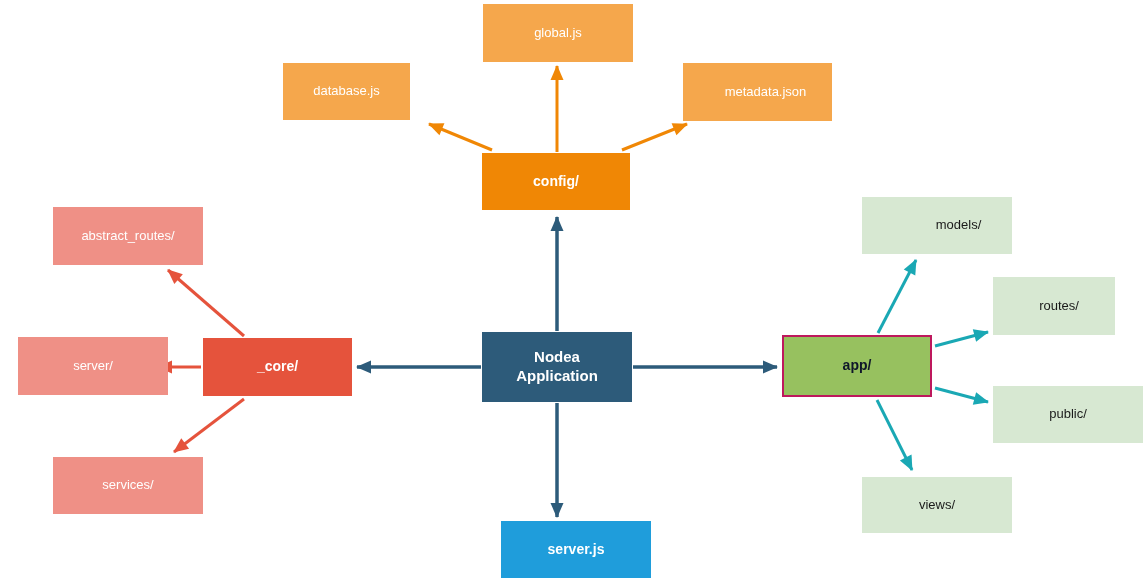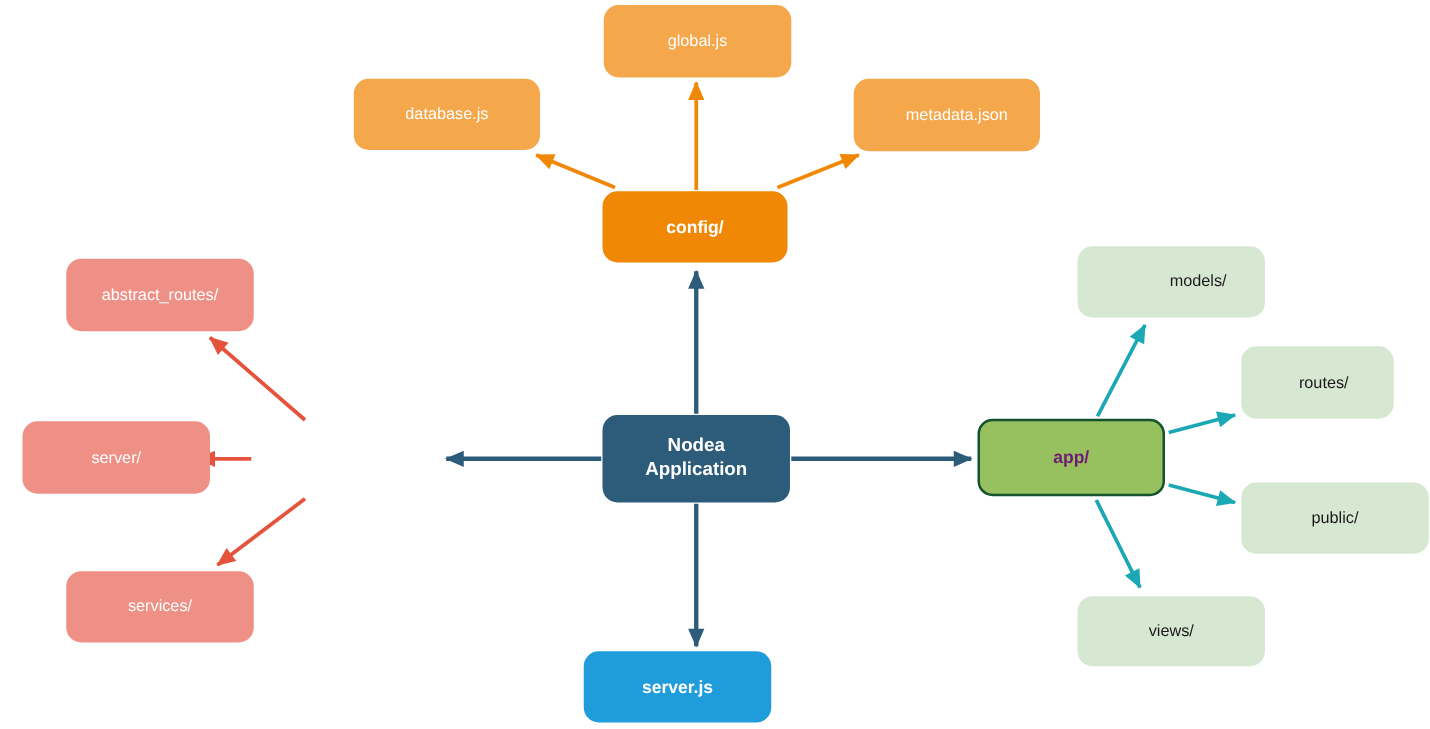--- a/index.html
+++ b/index.html
@@ -16,57 +16,57 @@
     overflow: hidden;
   }
   #edge-layer {
     position: absolute;
     left: 0; top: 0;
     width: 1144px; height: 583px;
     pointer-events: none;
   }
   .node {
     position: absolute;
-    border-radius: 12px;
+    border-radius: 0;
     display: flex;
     align-items: center;
     justify-content: center;
     box-sizing: border-box;
     font-size: 13px;
     text-align: center;
   }
   .node .lbl { max-width: 118px; line-height: 1.25; }
   .parent { font-weight: bold; font-size: 14px; }
 
   
   .fill-center   { background: #2d5b7a; color: #ffffff; font-size: 15px; font-weight: bold; }
   .fill-config   { background: #f08705; color: #ffffff; }
   .fill-config-child { background: #f5a74c; color: #ffffff; }
   .fill-core     { background: #e5533c; color: #ffffff; }
   .fill-core-child { background: #ef9086; color: #ffffff; }
-  .fill-app      { background: #97c15f; border: 2px solid #14532d; color: #701a75; }
+  .fill-app      { background: #97c15f; border: 2px solid #be185d; color: #0f172a; }
   .fill-app-child { background: #d7e8d2; color: #1a1a1a; }
   .fill-serverjs { background: #1f9ddb; color: #ffffff; }
 
   
   #n-center   { left: 482px; top: 332px; width: 150px; height: 70px; }
   #n-config   { left: 482px; top: 153px; width: 148px; height: 57px; }
   #n-global   { left: 483px; top:   4px; width: 150px; height: 58px; }
-  #n-database { left: 283px; top:  63px; width: 149px; height: 57px; }
+  #n-database { left: 283px; top:  63px; width: 127px; height: 57px; }
   #n-metadata { left: 683px; top:  63px; width: 149px; height: 58px; padding-left: 16px; }
   #n-core     { left: 203px; top: 338px; width: 149px; height: 58px; }
   #n-abstract { left:  53px; top: 207px; width: 150px; height: 58px; }
   #n-serverdir{ left:   2px; top: 337px; width: 150px; height: 58px; margin-left: 16px; }
   #n-services { left:  53px; top: 457px; width: 150px; height: 57px; }
   #n-app      { left: 782px; top: 335px; width: 150px; height: 62px; }
   #n-models   { left: 862px; top: 197px; width: 150px; height: 57px; padding-left: 43px; }
   #n-routes   { left: 993px; top: 277px; width: 122px; height: 58px; padding-left: 10px; }
   #n-public   { left: 993px; top: 386px; width: 150px; height: 57px; }
   #n-views    { left: 862px; top: 477px; width: 150px; height: 56px; }
-  #n-serverjs { left: 467px; top: 521px; width: 150px; height: 57px; }
+  #n-serverjs { left: 501px; top: 521px; width: 150px; height: 57px; }
 </style>
 </head>
 <body>
 
 <div id="canvas">
 
   <svg id="edge-layer" viewBox="0 0 1144 583" xmlns="http://www.w3.org/2000/svg">
     <defs>
       <marker id="ah-navy" markerUnits="userSpaceOnUse" markerWidth="17" markerHeight="15" refX="15" refY="7.5" orient="auto">
         <path d="M1,1 L16,7.5 L1,14 Z" fill="#2d5b7a"></path>
@@ -111,20 +111,23 @@
   <div id="n-database" class="node fill-config-child">
     <span class="lbl">database.js</span>
   </div>
   <div id="n-global" class="node fill-config-child">
     <span class="lbl">global.js</span>
   </div>
   <div id="n-metadata" class="node fill-config-child">
     <span class="lbl">metadata.json</span>
   </div>
 
+  <div id="n-core" class="node fill-core parent">
+    <span class="lbl">_core/</span>
+  </div>
   <div id="n-abstract" class="node fill-core-child">
     <span class="lbl">abstract_routes/</span>
   </div>
   <div id="n-serverdir" class="node fill-core-child">
     <span class="lbl">server/</span>
   </div>
   <div id="n-services" class="node fill-core-child">
     <span class="lbl">services/</span>
   </div>
 

